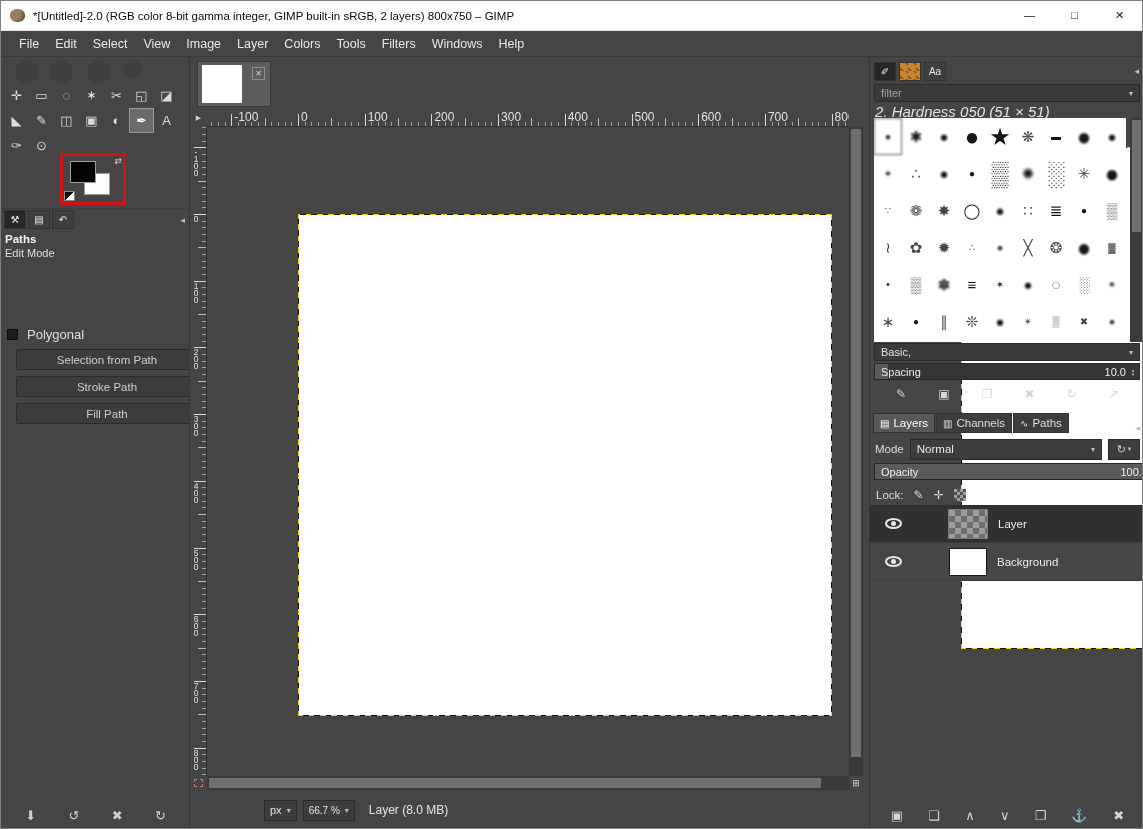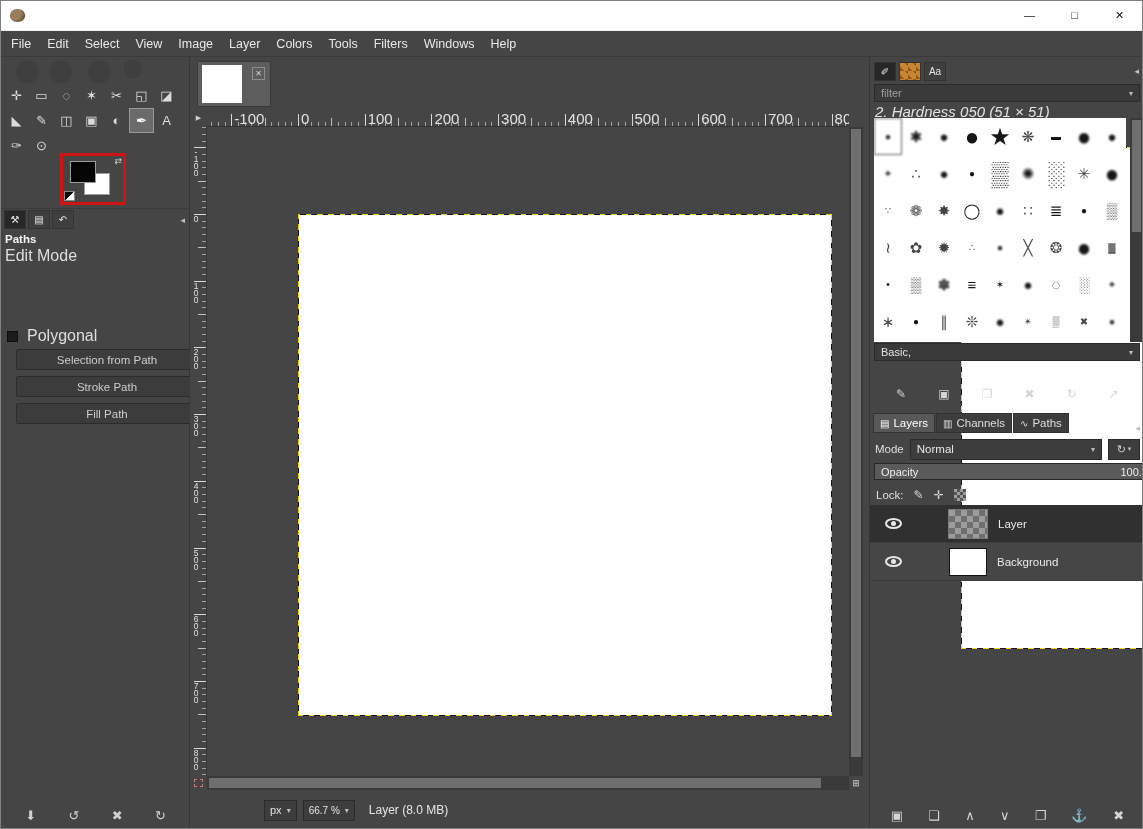--- a/index.html
+++ b/index.html
@@ -5,64 +5,64 @@
 *{margin:0;padding:0;box-sizing:border-box}
 body{background:#1e1e1e;font-family:"Liberation Sans",sans-serif;-webkit-font-smoothing:antialiased}
 .app{position:relative;width:1143px;height:829px;background:#454545;overflow:hidden;border:1px solid #7f7f7f;font-family:"Liberation Sans",sans-serif}
 
 .titlebar{position:absolute;left:0;top:0;width:100%;height:30px;background:#ffffff;display:flex;align-items:center;border-bottom:1px solid #ececec}
 .appicon{width:15px;height:13px;margin-left:9px;background:radial-gradient(circle at 32% 35%,#9a7d5c 0 45%,#5f4c37 80%);border-radius:45%;flex:none}
 .wtitle{margin-left:8px;font-size:11.5px;color:#0a0a0a;white-space:nowrap}
 .wctrls{margin-left:auto;display:flex;height:100%}
 .wbtn{width:45px;text-align:center;line-height:29px;font-size:11px;color:#141414}
 
-.menubar{position:absolute;left:0;top:30px;width:100%;height:26px;background:#454545;border-bottom:1px solid #3a3a3a;display:flex;align-items:center;padding-left:2px}
+.menubar{position:absolute;left:0;top:30px;width:100%;height:26px;background:#454545;border-bottom:1px solid #3a3a3a;display:flex;align-items:center;padding-left:10px}
 .menu-item{padding:0 8px;font-size:12.5px;color:#e8e8e8;line-height:26px}
 
 .toolbox{position:absolute;left:0;top:56px;width:189px;height:773px;background:#454545;border-right:1px solid #363636}
 .wilber{position:absolute;left:10px;top:2px;width:160px;height:26px;opacity:.6;background:radial-gradient(circle at 16px 13px,#3c3c3c 0 11px,transparent 12px),radial-gradient(circle at 50px 13px,#3c3c3c 0 11px,transparent 12px),radial-gradient(circle at 88px 13px,#3c3c3c 0 11px,transparent 12px),radial-gradient(circle at 122px 10px,#3c3c3c 0 9px,transparent 10px)}
 .tool-grid{position:absolute;left:3px;top:26px;width:178px;display:flex;flex-wrap:wrap}
 .tool{width:25px;height:25px;display:flex;align-items:center;justify-content:center;color:#dcdcdc;font-size:13px}
 .tool.sel{background:#6b6b6b;border:1px solid #989898;color:#ffffff}
 .color-annotation{position:absolute;left:59px;top:96px;width:66px;height:52px;border:3px solid #cf1414}
 .fg-swatch{position:absolute;left:7px;top:5px;width:26px;height:22px;background:#050505;border:1px solid #9d9d9d;z-index:2}
 .bg-swatch{position:absolute;left:21px;top:17px;width:26px;height:22px;background:#ffffff;border:1px solid #9d9d9d}
 .swap{position:absolute;right:1px;top:1px;color:#d8d8d8;font-size:9px;line-height:9px}
 .mini-colors{position:absolute;left:1px;bottom:1px;width:11px;height:10px;background:linear-gradient(135deg,#000 0 50%,#fff 50%);border:1px solid #8a8a8a}
 .to-tabrow{position:absolute;left:0;top:151px;width:189px;height:22px;display:flex;align-items:center;padding-left:3px;gap:2px;border-top:1px solid #3c3c3c}
 .dtab{width:22px;height:19px;border:1px solid #333;background:#3f3f3f;display:flex;align-items:center;justify-content:center;color:#e6e6e6;font-size:10px}
 .dtab.sel{background:#272727}
 .dtab.pattern{background-color:#c98633;background-image:linear-gradient(45deg,rgba(110,55,8,.55) 25%,transparent 25%,transparent 75%,rgba(110,55,8,.55) 75%);background-size:8px 8px}
 .dtab.page::before{content:"";width:11px;height:14px;background:#f2f2f2}
 .dock-menu{margin-left:auto;margin-right:5px;color:#bdbdbd;font-size:9px}
 .opt-title{position:absolute;left:4px;top:176px;font-size:11.5px;font-weight:bold;color:#f2f2f2}
-.opt-sub{position:absolute;left:4px;top:190px;font-size:16px;color:#dedede}
+.opt-sub{position:absolute;left:4px;top:190px;font-size:11px;color:#dedede}
 .edit-modes{position:absolute;left:15px;top:206px}
 .mode-row{display:flex;align-items:center;height:20px}
 .radio{width:11px;height:11px;border-radius:50%;background:#1c1c1c;border:1px solid #0e0e0e;display:inline-block;margin-right:9px;position:relative;flex:none}
 .radio.on::after{content:"";position:absolute;left:3px;top:3px;width:5px;height:5px;border-radius:50%;background:#ededed}
 .rlabel{color:#dedede;font-size:11.5px}
 .polyrow{position:absolute;left:6px;top:270px;display:flex;align-items:center;gap:9px}
 .checkbox{width:11px;height:11px;background:#1c1c1c;border:1px solid #0e0e0e}
-.plabel{color:#dedede;font-size:16px}
+.plabel{color:#dedede;font-size:13px}
 .path-buttons{position:absolute;left:12px;top:292px;width:177px}
 .pbtn{width:182px;height:21px;margin:0 0 6px 3px;background:#3c3c3c;border:1px solid #2b2b2b;border-radius:2px;color:#cccccc;font-size:11.5px;display:flex;align-items:center;justify-content:center}
 .tb-footer{position:absolute;left:0;bottom:4px;width:189px;height:22px;display:flex;align-items:center;justify-content:space-around;padding:0 8px}
 .tbf{color:#cfcfcf;font-size:13px}
 
 .canvasarea{position:absolute;left:189px;top:56px;width:679px;height:773px;background:#454545}
 .tabstrip{position:absolute;left:0;top:0;width:100%;height:52px;background:#454545}
 .imgtab{position:absolute;left:7px;top:4px;width:74px;height:46px;background:#5d5d5d;border:1px solid #393939}
 .imgtab .thumb{position:absolute;left:4px;top:3px;width:40px;height:38px;background:#ffffff}
 .imgtab .close{position:absolute;right:5px;top:5px;width:13px;height:13px;border:1px solid #8d8d8d;color:#d4d4d4;font-size:8px;line-height:11px;text-align:center}
 .canvas-corner{position:absolute;left:0;top:52px;width:17px;height:18px;color:#cfcfcf;font-size:7px;display:flex;align-items:center;justify-content:center}
 .hruler{position:absolute;left:17px;top:52px;width:642px;height:18px;background:#454545;border-bottom:1px solid #333;overflow:hidden;
  background-image:repeating-linear-gradient(to right,#d8d8d8 0 1px,transparent 1px 66.7px),repeating-linear-gradient(to right,#bdbdbd 0 1px,transparent 1px 33.35px),repeating-linear-gradient(to right,#a0a0a0 0 1px,transparent 1px 6.67px);
  background-size:110% 12px,110% 8px,105% 4px;background-position:-42.4px bottom,-9.05px bottom,-2.38px bottom;background-repeat:no-repeat}
-.hr-label{position:absolute;top:1px;font-size:15px;color:#e2e2e2}
+.hr-label{position:absolute;top:1px;font-size:12px;color:#e2e2e2}
 .vruler{position:absolute;left:0;top:70px;width:17px;height:649px;background:#454545;border-right:1px solid #333;overflow:hidden;
  background-image:repeating-linear-gradient(to bottom,#d8d8d8 0 1px,transparent 1px 66.7px),repeating-linear-gradient(to bottom,#bdbdbd 0 1px,transparent 1px 33.35px),repeating-linear-gradient(to bottom,#a0a0a0 0 1px,transparent 1px 6.67px);
  background-size:12px 115%,8px 115%,4px 115%;background-position:4px -46.4px,8px -13.05px,12px -6.38px;background-repeat:no-repeat}
 .vr-label{position:absolute;left:1px;width:10px;font-size:8.5px;line-height:7px;color:#e2e2e2;white-space:pre-line;text-align:center}
 .viewport{position:absolute;left:17px;top:70px;width:642px;height:649px;background:#454545;overflow:hidden}
 .page{position:absolute;left:91px;top:87px;width:534px;height:502px;border:1px solid transparent;background:linear-gradient(#fff,#fff) padding-box,repeating-linear-gradient(45deg,#f3d117 0 4px,#111 4px 8px) border-box}
 .vscroll{position:absolute;left:659px;top:70px;width:14px;height:649px;background:#3a3a3a}
 .vthumb{position:absolute;left:2px;top:2px;width:10px;height:628px;background:#6f6f6f}
 .hscroll{position:absolute;left:17px;top:719px;width:642px;height:14px;background:#3a3a3a}
 .hthumb{position:absolute;left:2px;top:2px;height:10px;width:612px;background:#6f6f6f}
@@ -123,20 +123,21 @@
 .l-toolbar{position:absolute;left:0;bottom:4px;width:275px;height:22px;display:flex;align-items:center;justify-content:space-around;padding:0 8px}
 .lb{color:#d5d5d5;font-size:13px}
 </style>
 </head>
 <body>
 
 <div class="app">
 
   <div class="titlebar">
     <span class="appicon"></span>
+    <span class="wtitle">*[Untitled]-2.0 (RGB color 8-bit gamma integer, GIMP built-in sRGB, 2 layers) 800x750 – GIMP</span>
     <div class="wctrls">
       <span class="wbtn">—</span>
       <span class="wbtn">□</span>
       <span class="wbtn">✕</span>
     </div>
   </div>
 
   <div class="menubar" id="menubar">
       <div class="menu-item">File</div>
       <div class="menu-item">Edit</div>
@@ -352,20 +353,29 @@
         <div class="bcell tx sm">✖</div>
         <div class="bcell soft sm">●</div>
       </div>
     <div class="bg-scroll">
         <div class="bg-thumb"></div>
       </div>
     <div class="groupcombo">
       <span>Basic,</span>
       <span class="arr">▾</span>
     </div>
+    <div class="spinscale" id="spacingScale">
+      <div class="fill" style="width: 5%;"></div>
+      <span class="sslabel">Spacing</span>
+      <span class="ssval">10.0</span>
+      <span class="spnr">
+          <span>▴</span>
+          <span>▾</span>
+        </span>
+    </div>
     <div class="brush-toolbar" id="brushToolbar">
         <span class="bt">✎</span>
         <span class="bt">▣</span>
         <span class="bt">❐</span>
         <span class="bt">✖</span>
         <span class="bt">↻</span>
         <span class="bt">↗</span>
       </div>
     <div class="l-tabrow">
       <span style="display:flex;gap:1px" id="layersTabs">

